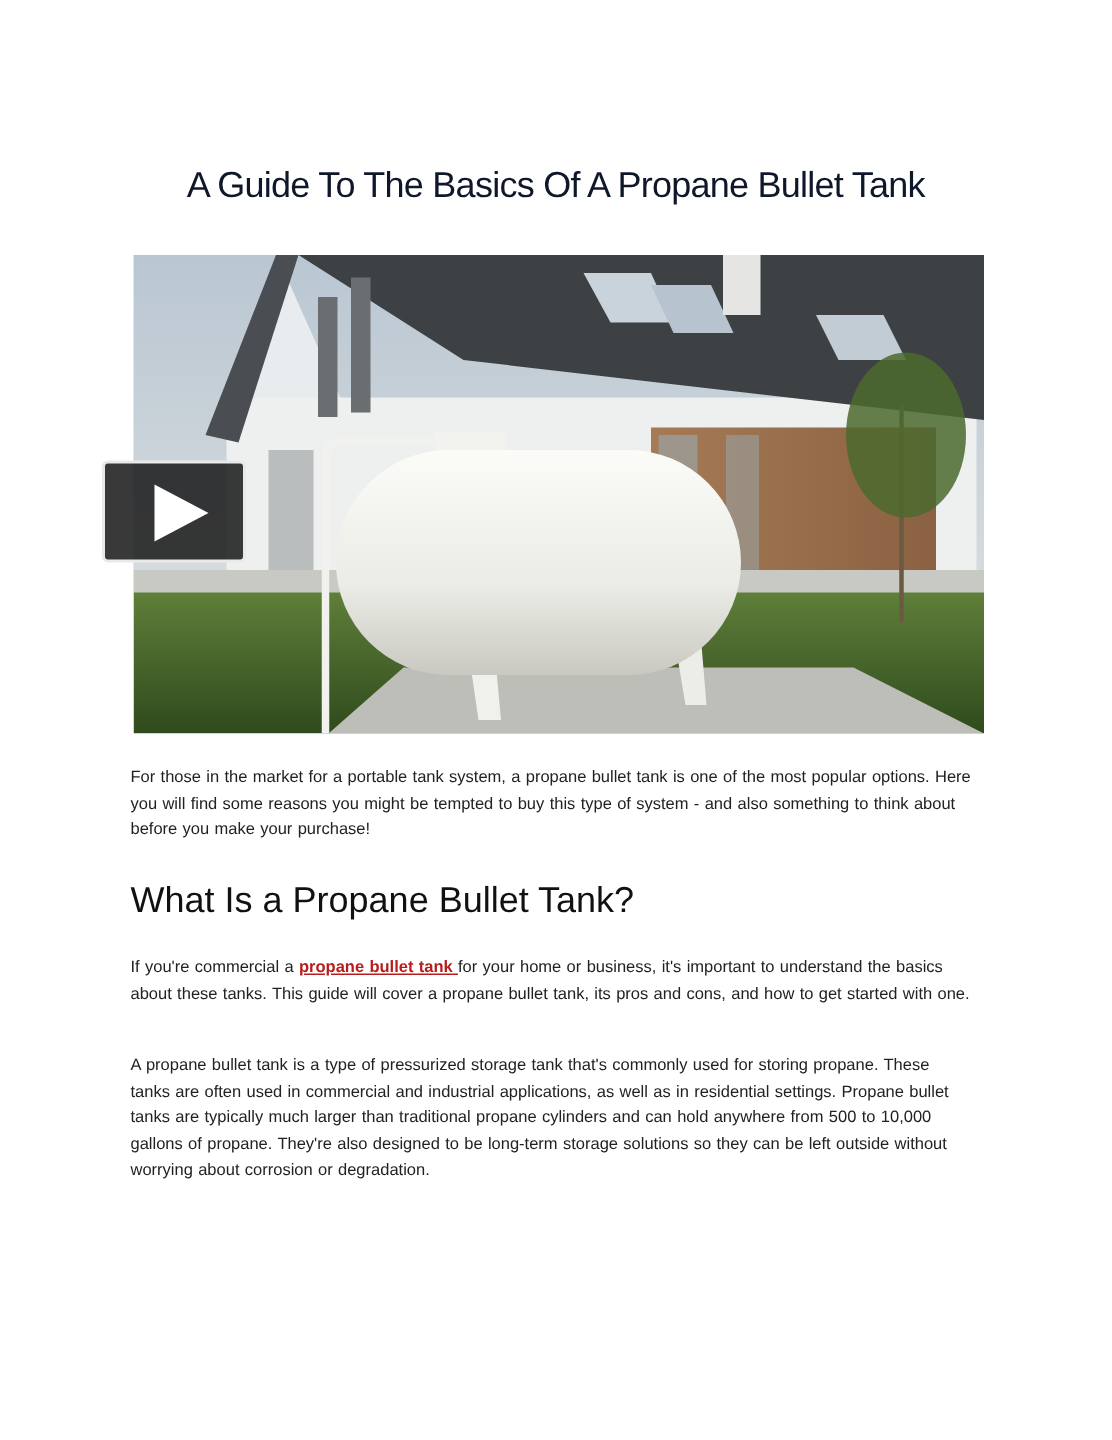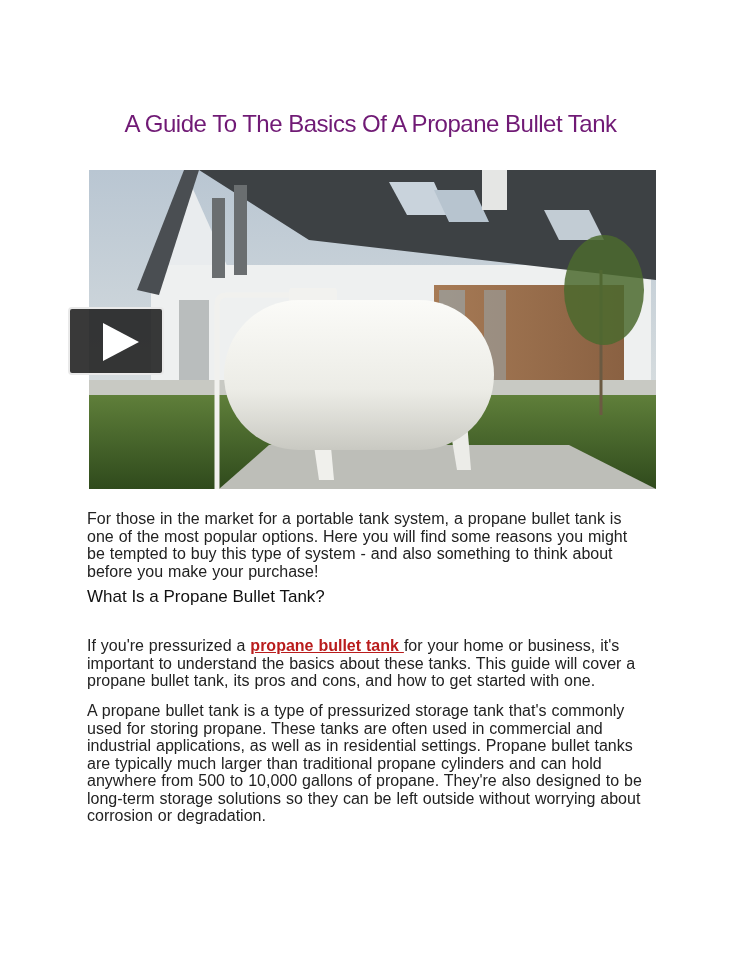--- a/index.html
+++ b/index.html
@@ -1,24 +1,24 @@
 <!DOCTYPE html>
 <html><head>
   <meta charset="utf-8">
   <style>
     html, body { margin: 0; padding: 0; background: #ffffff; }
     body { width: 741px; height: 960px; position: relative; overflow: hidden; font-family: "Liberation Sans", sans-serif; color: #1a1a1a; }
-    .title { position: absolute; left: 0; width: 741px; top: 110px; text-align: center; font-size: 24px; letter-spacing: -0.5px; color: #701a75; margin: 0; font-weight: normal; }
+    .title { position: absolute; left: 0; width: 741px; top: 110px; text-align: center; font-size: 24px; letter-spacing: -0.5px; color: #0f172a; margin: 0; font-weight: normal; }
     .hero { position: absolute; left: 89px; top: 170px; width: 567px; height: 319px; overflow: hidden; background: #cfd6dc; }
     .hero svg { display: block; }
     .play-btn { position: absolute; left: 68px; top: 307px; width: 96px; height: 68px; background: rgba(30,30,30,0.88); border: 2px solid #e9e9e9; border-radius: 4px; box-sizing: border-box; cursor: pointer; }
     .play-btn .tri { position: absolute; left: 33px; top: 14px; width: 0; height: 0; border-top: 19px solid transparent; border-bottom: 19px solid transparent; border-left: 36px solid #ffffff; }
-    .para { position: absolute; left: 87px; width: 562px; font-size: 16px; line-height: 17.5px; color: #222; margin: 0; word-spacing: 0.5px; }
+    .para { position: absolute; left: 87px; width: 562px; font-size: 11px; line-height: 17.5px; color: #222; margin: 0; word-spacing: 0.5px; }
     .p1 { top: 510px; }
-    .h2 { position: absolute; left: 87px; top: 587px; font-size: 17px; color: #111; margin: 0; font-weight: normal; }
+    .h2 { position: absolute; left: 87px; top: 587px; font-size: 24px; color: #111; margin: 0; font-weight: normal; }
     .p2 { top: 637px; }
     .p3 { top: 702px; }
     a.link { color: #b91c1c; font-weight: bold; text-decoration: underline; }
   </style>
 </head>
 <body>
 
 <h1 class="title">A Guide To The Basics Of A Propane Bullet Tank</h1>
 
 <div class="hero" title="White propane bullet tank on concrete pad in front of a modern white house with dark tiled roof and wooden cladding">
@@ -86,15 +86,15 @@
 </div>
 
 <div class="play-btn">
   <span class="tri"></span>
 </div>
 
 <p class="para p1">For those in the market for a portable tank system, a propane bullet tank is one of the most popular options. Here you will find some reasons you might be tempted to buy this type of system - and also something to think about before you make your purchase!</p>
 
 <h2 class="h2">What Is a Propane Bullet Tank?</h2>
 
-<p class="para p2"><span>If you're pressurized a </span><a class="link" href="#">propane bullet tank </a><span>for your home or business, it's important to understand the basics about these tanks. This guide will cover a propane bullet tank, its pros and cons, and how to get started with one.</span></p>
+<p class="para p2"><span>If you're commercial a </span><a class="link" href="#">propane bullet tank </a><span>for your home or business, it's important to understand the basics about these tanks. This guide will cover a propane bullet tank, its pros and cons, and how to get started with one.</span></p>
 
 <p class="para p3">A propane bullet tank is a type of pressurized storage tank that's commonly used for storing propane. These tanks are often used in commercial and industrial applications, as well as in residential settings. Propane bullet tanks are typically much larger than traditional propane cylinders and can hold anywhere from 500 to 10,000 gallons of propane. They're also designed to be long-term storage solutions so they can be left outside without worrying about corrosion or degradation.</p>
 
 </body></html>

